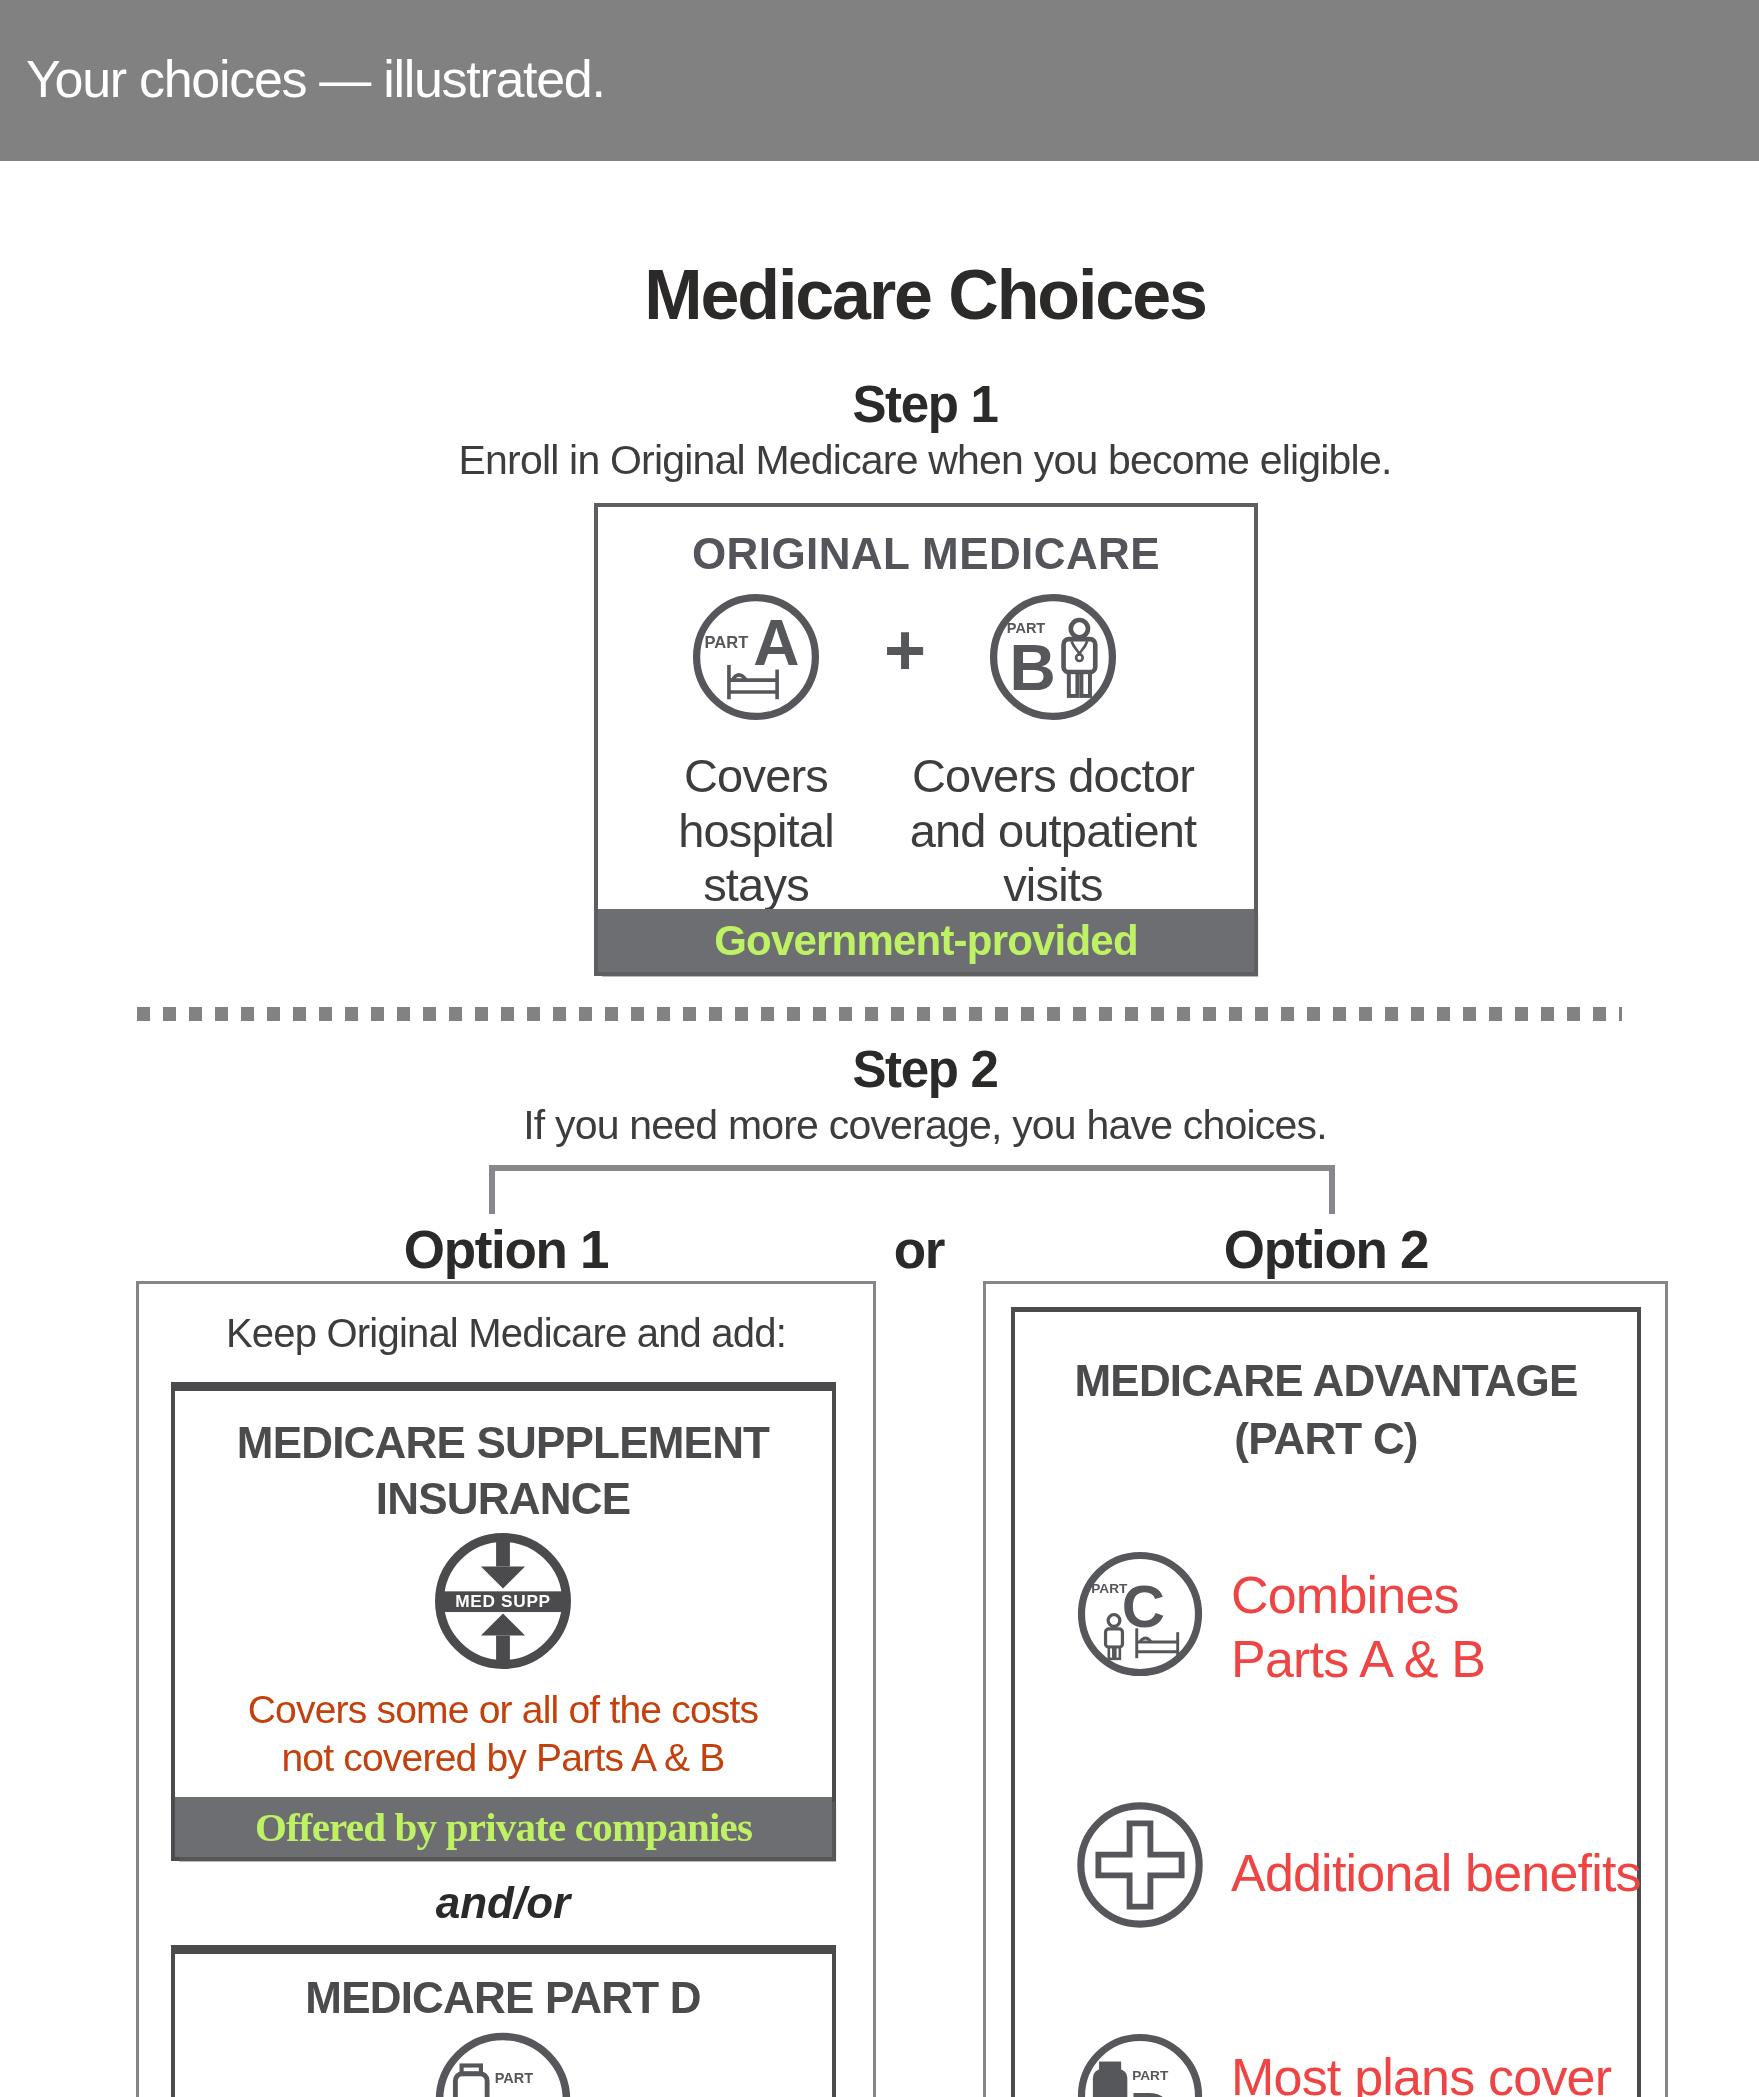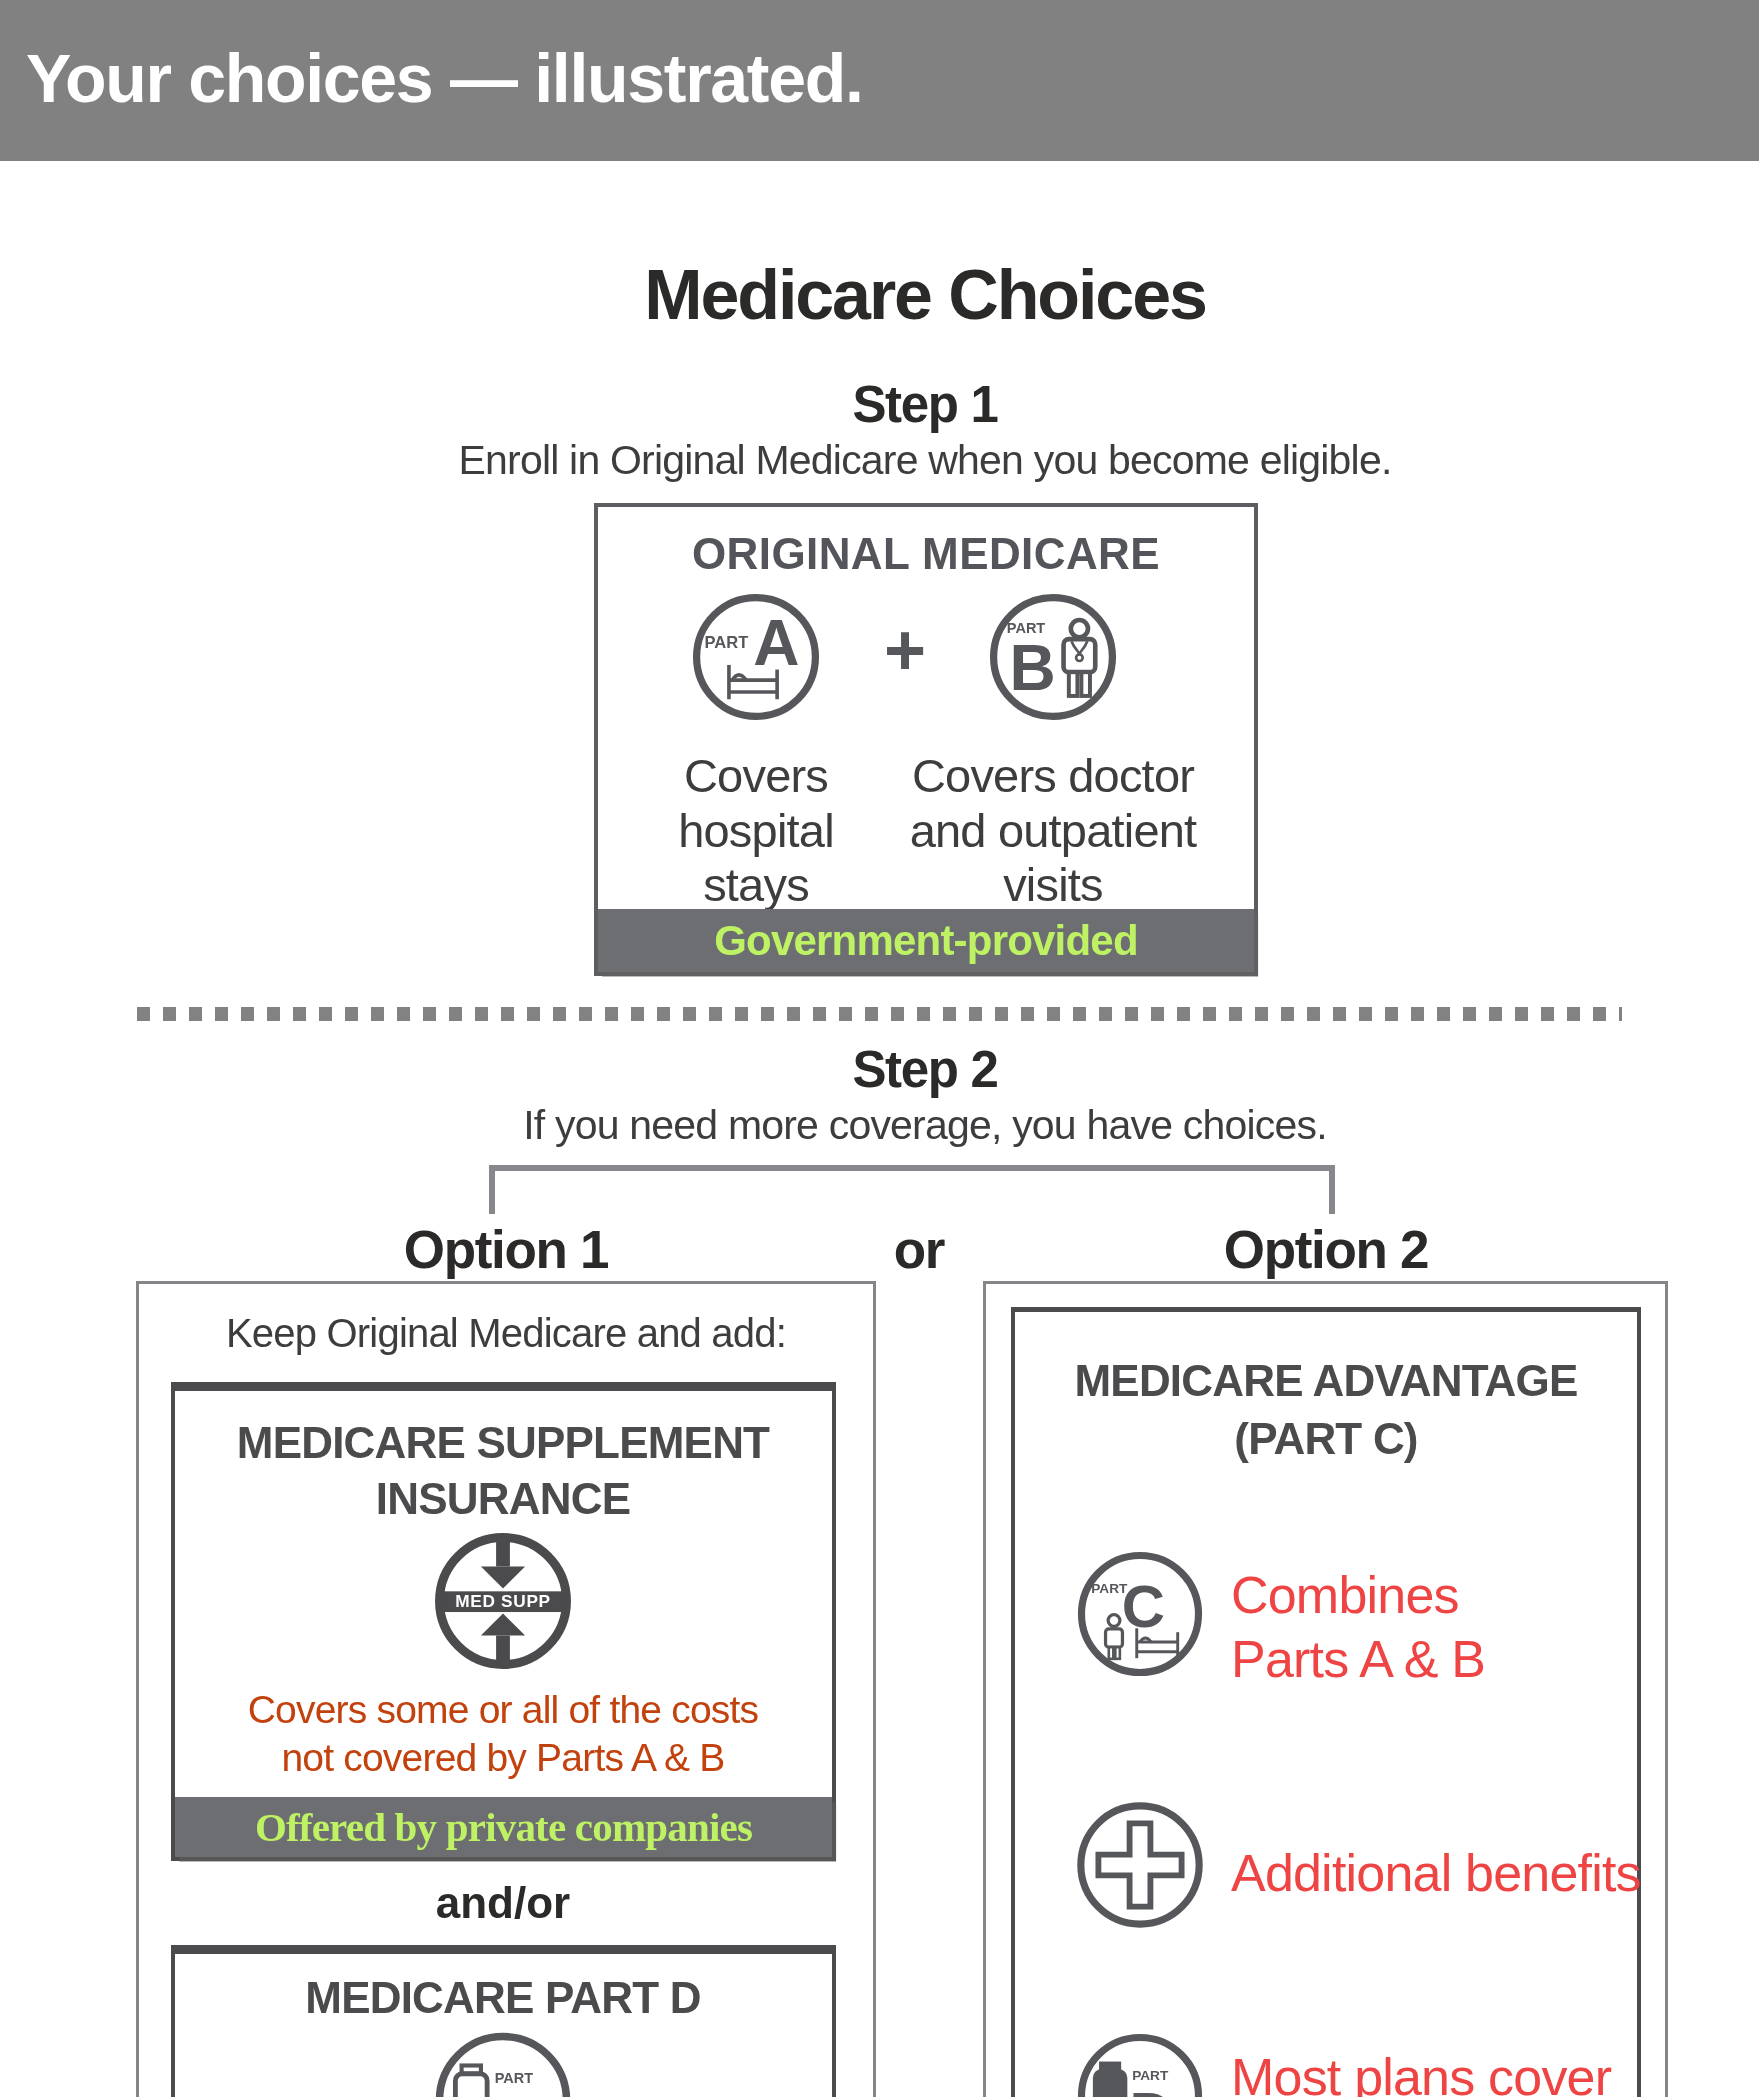--- a/index.html
+++ b/index.html
@@ -3,21 +3,21 @@
 <meta charset="utf-8">
 <style>
   html,body{margin:0;padding:0;background:#fff;}
   .page{position:relative;width:1760px;height:2350px;background:#fff;overflow:hidden;
         font-family:"Liberation Sans","DejaVu Sans",sans-serif;color:#3d3d3f;}
   .abs{position:absolute;}
   .ctr{transform:translateX(-50%);white-space:nowrap;text-align:center;}
   
   .banner{left:0;top:0;width:1760px;height:161px;background:#818181;}
   .banner-title{position:absolute;left:26px;top:50%;transform:translateY(-54%);
-        font-size:68px;font-weight:bold;color:#ffffff;letter-spacing:-1.3px;white-space:nowrap;}
+        font-size:52px;font-weight:normal;color:#ffffff;letter-spacing:-1.3px;white-space:nowrap;}
   
   .page-title{left:925px;top:255px;font-size:70px;font-weight:bold;color:#2b2a29;letter-spacing:-2.1px;}
   .step-head{font-size:51px;font-weight:bold;color:#2b2a29;letter-spacing:-1.3px;}
   .step-sub{font-size:41px;color:#3d3d3f;letter-spacing:-0.8px;}
   
   .om-box{left:594px;top:503px;width:664px;height:473px;border:4.2px solid #5d5e61;box-sizing:border-box;background:#fff;}
   .om-title{left:926px;top:529px;font-size:44px;font-weight:bold;color:#54555a;letter-spacing:0.4px;}
   .plus-sign{left:905px;top:609px;font-size:72px;font-weight:bold;color:#56575b;}
   .cap{font-size:47px;line-height:1.16;color:#3d3d3f;letter-spacing:-0.8px;}
   .gray-bar{background:#6d6e71;display:flex;align-items:center;justify-content:center;
@@ -142,21 +142,21 @@
 
   <div class="abs ctr body-cap" style="left:503px;top:1686px;">
     <div>Covers some or all of the costs</div>
     <div>not covered by Parts A &amp; B</div>
   </div>
 
   <div class="abs gray-bar offer-bar" style="left:175px;top:1797px;width:657px;font-family:Liberation Serif, serif;">
     <span>Offered by private companies</span>
   </div>
 
-  <div class="abs ctr andor" style="left:503px;top:1878px;">and/or</div>
+  <div class="abs ctr andor" style="left:503px;top:1878px;font-style:italic;">and/or</div>
 
   <div class="abs inner-box thick-top" style="left:171px;top:1945px;width:665px;height:373px;"></div>
   <div class="abs ctr inner-title" style="left:503px;top:1970px;">MEDICARE PART D</div>
 
   <div class="abs" style="left:434px;top:2031px;width:138px;height:138px;">
     <svg viewBox="0 0 200 200" width="138" height="138">
       <circle cx="100" cy="100" r="92" fill="#fff" stroke="#56575b" stroke-width="11"></circle>
       <g>
         <rect x="40" y="50" width="28" height="12" fill="#fff" stroke="#56575b" stroke-width="6"></rect>
         <rect x="31" y="62" width="46" height="100" rx="10" fill="#fff" stroke="#56575b" stroke-width="7"></rect>

